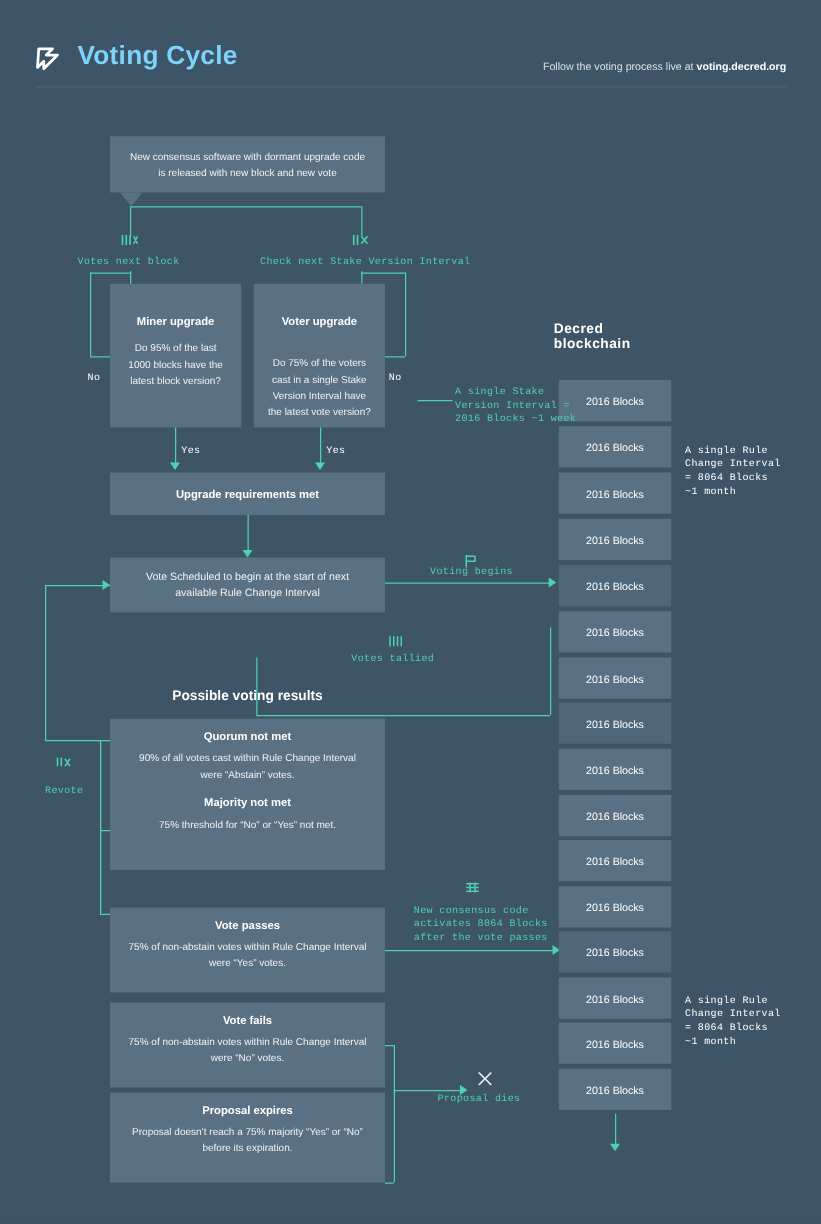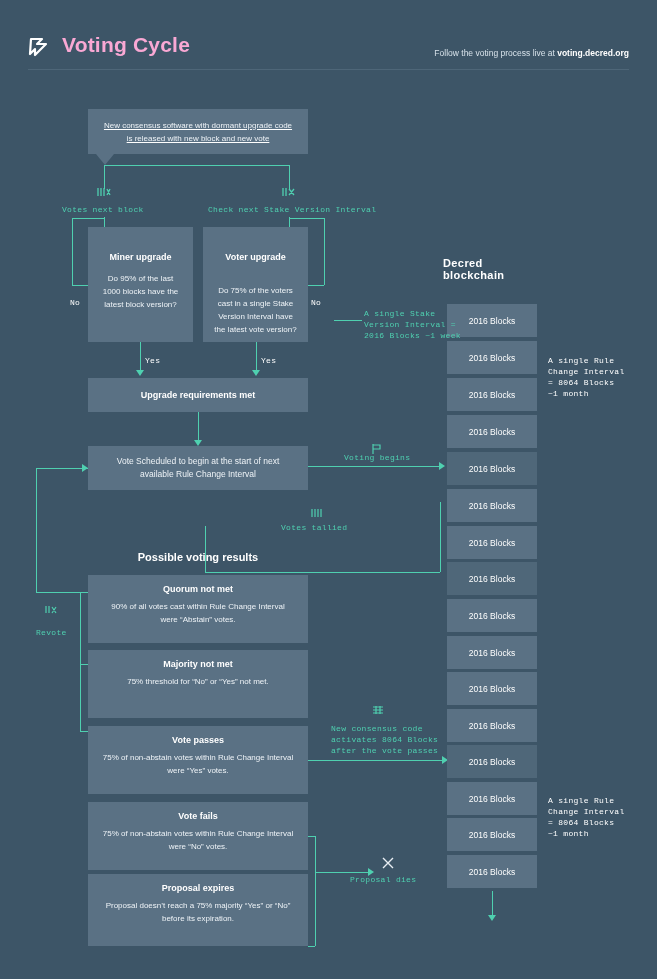--- a/index.html
+++ b/index.html
@@ -23,21 +23,21 @@
   .header {
     position: absolute; left: 0; top: 0; width: 657px; height: 78px;
   }
   .logo {
     position: absolute; left: 28px; top: 33px;
     width: 26px; height: 26px;
   }
   .title {
     position: absolute; left: 62px; top: 33px;
     font-size: 21px; font-weight: bold; letter-spacing: .2px;
-    color: #f9a8d4;
+    color: #7dd3fc;
   }
   .header-note {
     position: absolute; right: 28px; top: 48px;
     font-size: 8.5px; color: #d7e2ea; text-align: right;
   }
   .header-note b { color: #ffffff; }
   .header-rule {
     position: absolute; left: 28px; top: 69px; width: 601px; height: 1px;
     background: #4e6678;
   }
@@ -54,21 +54,20 @@
   .box-text {
     font-size: 8px; line-height: 13px; text-align: center; color: #eef3f7;
   }
 
   
   .callout {
     position: absolute; left: 88px; top: 109px; width: 220px; height: 45px;
     background: #5a7184;
     display: flex; align-items: center; justify-content: center;
     padding: 0 14px;
-    text-decoration: underline;
   }
   .callout .box-text { font-size: 8px; line-height: 13px; }
   .callout-tail {
     position: absolute; left: 96px; top: 154px;
     width: 0; height: 0;
     border-left: 9px solid transparent;
     border-right: 9px solid transparent;
     border-top: 11px solid #5a7184;
   }
 
@@ -236,21 +235,21 @@
   </div>
   <div class="tlabel" style="left:281px; top:522px;">Votes tallied</div>
 
   <div class="results-title">Possible voting results</div>
 
   <div class="rbox" style="top:575px; height:68px;">
     <div class="box-title">Quorum not met</div>
     <div class="box-text">90% of all votes cast within Rule Change Interval were “Abstain” votes.</div>
   </div>
 
-  <div class="rbox" style="top:650px; height:68px;">
+  <div class="rbox" style="top:628px; height:68px;">
     <div class="box-title">Majority not met</div>
     <div class="box-text">75% threshold for “No” or “Yes” not met.</div>
   </div>
 
   <div class="rbox" style="top:726px; height:68px;">
     <div class="box-title">Vote passes</div>
     <div class="box-text">75% of non-abstain votes within Rule Change Interval were “Yes” votes.</div>
   </div>
 
   <div class="rbox" style="top:802px; height:68px;">

